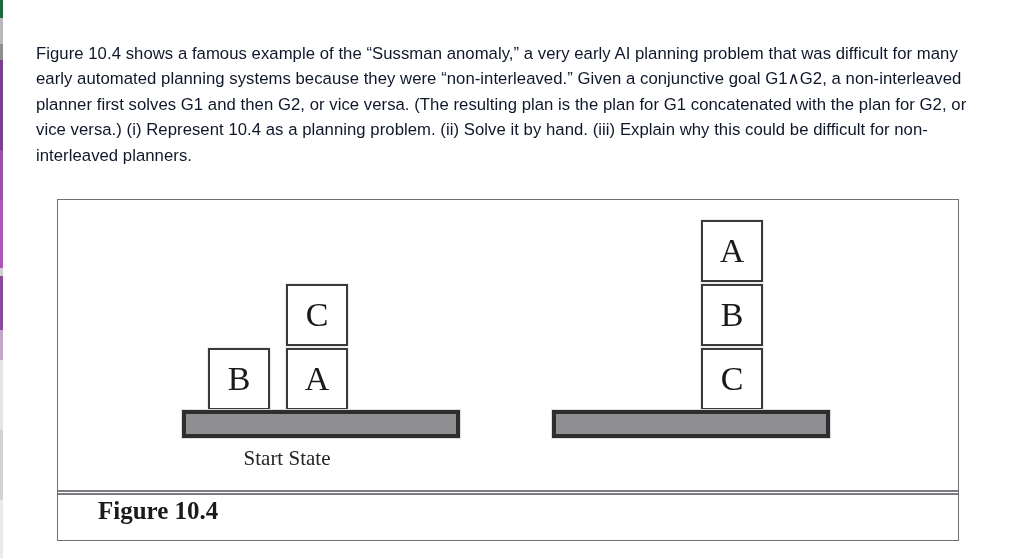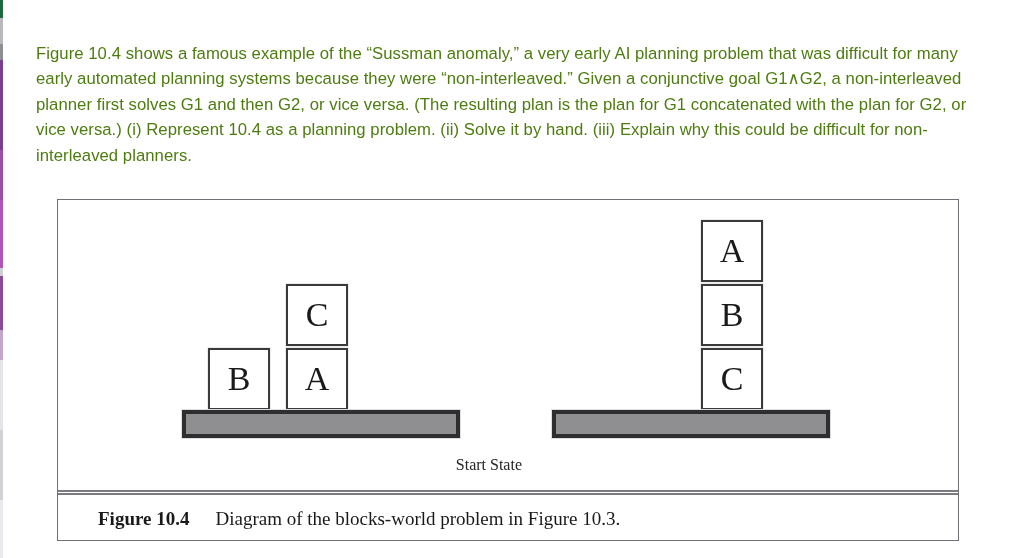--- a/index.html
+++ b/index.html
@@ -40,21 +40,21 @@
   }
 
   
   .question {
     position: absolute;
     left: 36px;
     top: 24px;
     width: 946px;
     font-size: 16.7px;
     line-height: 25.6px;
-    color: #4d7c0f;
+    color: #0f172a;
     letter-spacing: 0.05px;
   }
 
   
   .figure-frame {
     position: absolute;
     left: 57px;
     top: 199px;
     width: 902px;
     height: 342px;
@@ -81,23 +81,23 @@
     background: #ffffff;
   }
 
   .caption {
     position: absolute;
     left: 0;
     top: 297px;
     width: 900px;
     height: 43px;
     display: flex;
-    align-items: center;
+    align-items: flex-start;
     font-family: "Liberation Serif", serif;
-    font-size: 19px;
+    font-size: 25px;
     color: #1a1a1a;
     padding-left: 40px;
   }
   .caption-label {
     font-weight: bold;
     margin-right: 26px;
     white-space: nowrap;
   }
   .caption-text { white-space: nowrap; }
 
@@ -137,25 +137,25 @@
   .table-bar {
     position: absolute;
     height: 28px;
     background: #8f8f92;
     border: 4px solid #2e2e2e;
     box-shadow: 0 0 0 1px #dedee2;
   }
 
   .state-label {
     position: absolute;
-    top: 256px;
+    top: 246px;
     width: 100%;
-    text-align: right;
+    text-align: center;
     font-family: "Liberation Serif", serif;
-    font-size: 16px;
+    font-size: 21px;
     color: #262626;
   }
 
   
   .start-table { left: 124px; top: 210px; width: 278px; }
   .blk-start-B { left: 150px; top: 148px; }
   .blk-start-A { left: 228px; top: 148px; }
   .blk-start-C { left: 228px; top: 84px;  }
   .start-caption-shift { transform: translateX(-6px); }
 
@@ -207,16 +207,15 @@
         <div class="table-bar goal-table"></div>
       </div>
     </div>
 
   </div>
 
   <div class="caption-rule"></div>
 
   <div class="caption">
     <span class="caption-label">Figure 10.4</span>
-    <span class="caption-text">Diagram of the blocks-world problem in Figure 10.3.</span>
   </div>
 
 </div>
 
 </body></html>

